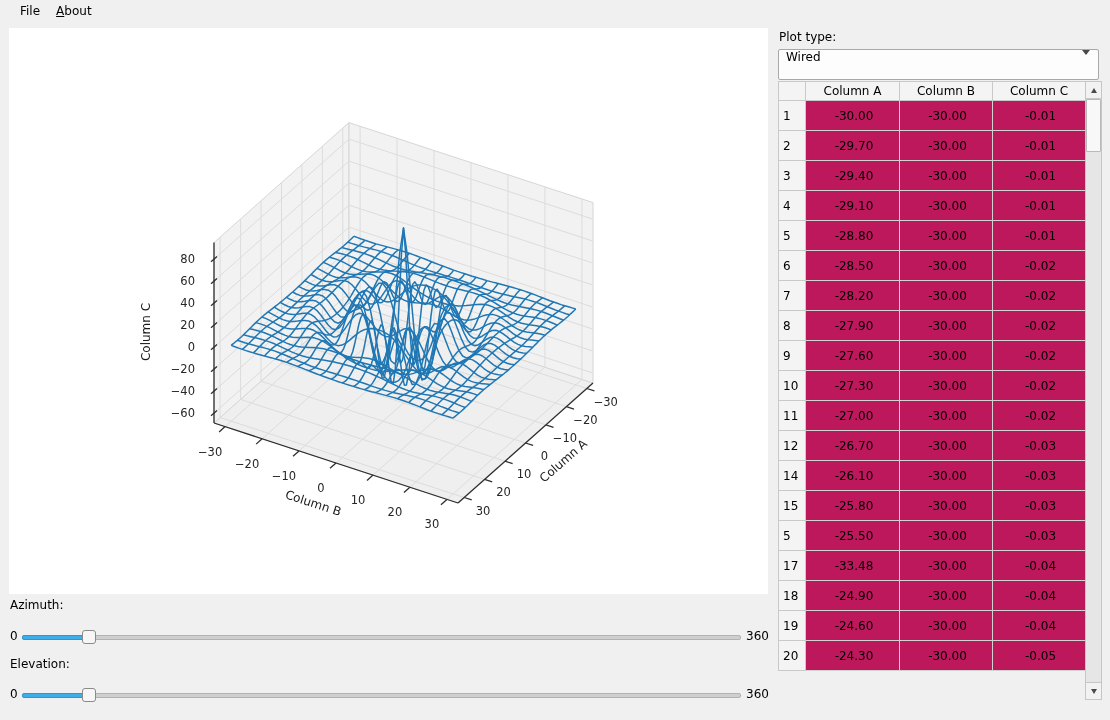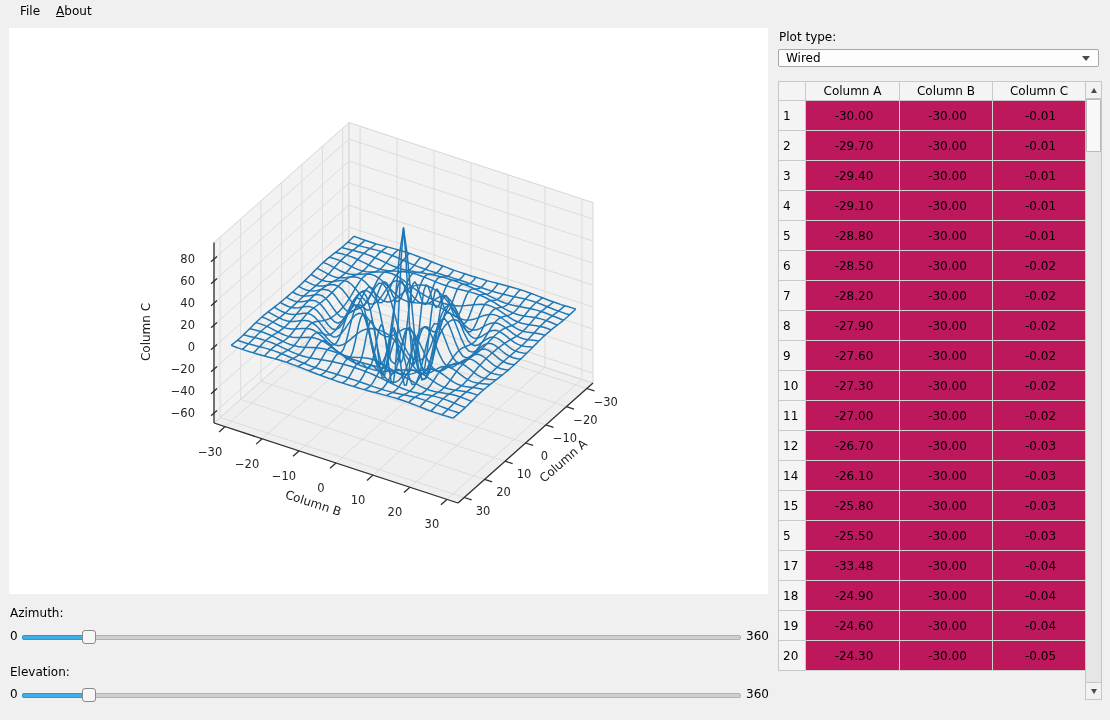--- a/index.html
+++ b/index.html
@@ -13,23 +13,23 @@
   .menubar{position:absolute;left:0;top:0;width:1110px;height:21px;display:flex;align-items:center;}
   .menu-item{padding:3px 8px;cursor:default;}
   .menu-item:first-child{margin-left:12px;}
   .menu-item u{text-decoration:underline;}
   
   .figure{position:absolute;left:9px;top:28px;width:759px;height:566px;background:#ffffff;}
   .figure svg{display:block;}
   
   .plot-type-label{position:absolute;left:779px;top:30px;}
   .combobox{
-    position:absolute;left:778px;top:49px;width:321px;height:18px;
+    position:absolute;left:778px;top:49px;width:321px;height:31px;
     background:#fdfdfd;border:1px solid #a8a8a8;border-radius:2px;
-    box-sizing:border-box;display:flex;align-items:center;gap:16px;
+    box-sizing:border-box;display:flex;gap:16px;
   }
   .combobox .cb-text{padding-left:7px;flex:1;}
   .cb-arrow{width:0;height:0;border-left:4px solid transparent;border-right:4px solid transparent;
     border-top:5px solid #4a4a4a;margin-right:8px;}
   
   .data-table{
     position:absolute;left:778px;top:81px;border-collapse:collapse;table-layout:fixed;
     background:#fff;font-size:12px;
   }
   .data-table th,.data-table td{
@@ -50,21 +50,21 @@
     background:#e6e6e6;border:1px solid #c6c6c6;box-sizing:border-box;}
   .vs-btn{position:absolute;left:0;width:15px;height:16px;background:#f2f2f2;
     display:flex;align-items:center;justify-content:center;}
   .vs-up{top:0;border-bottom:1px solid #c6c6c6;}
   .vs-down{bottom:0;border-top:1px solid #c6c6c6;}
   .tri-up{width:0;height:0;border-left:3.5px solid transparent;border-right:3.5px solid transparent;border-bottom:5px solid #4a4a4a;}
   .tri-down{width:0;height:0;border-left:3.5px solid transparent;border-right:3.5px solid transparent;border-top:5px solid #4a4a4a;}
   .vs-thumb{position:absolute;left:0;top:17px;width:15px;height:53px;background:#f8f8f8;
     border:1px solid #b9b9b9;box-sizing:border-box;border-radius:1px;}
   
-  .ctl-label{position:absolute;left:10px;margin-top:8px;}
+  .ctl-label{position:absolute;left:10px;}
   .slider{position:absolute;left:22px;width:719px;height:14px;}
   .sl-groove{position:absolute;left:0;top:5px;width:100%;height:5px;background:#cfcfcf;
     border:1px solid #b2b2b2;border-radius:2px;box-sizing:border-box;}
   .sl-fill{position:absolute;left:0;top:5px;height:5px;background:#3daee9;
     border:1px solid #2f97d0;border-radius:2px;box-sizing:border-box;}
   .sl-handle{position:absolute;top:0px;width:14px;height:14px;background:#f6f6f6;
     border:1px solid #8a8a8a;border-radius:3px;box-sizing:border-box;}
   .sl-min{position:absolute;left:10px;}
   .sl-max{position:absolute;left:746px;}
 </style>

